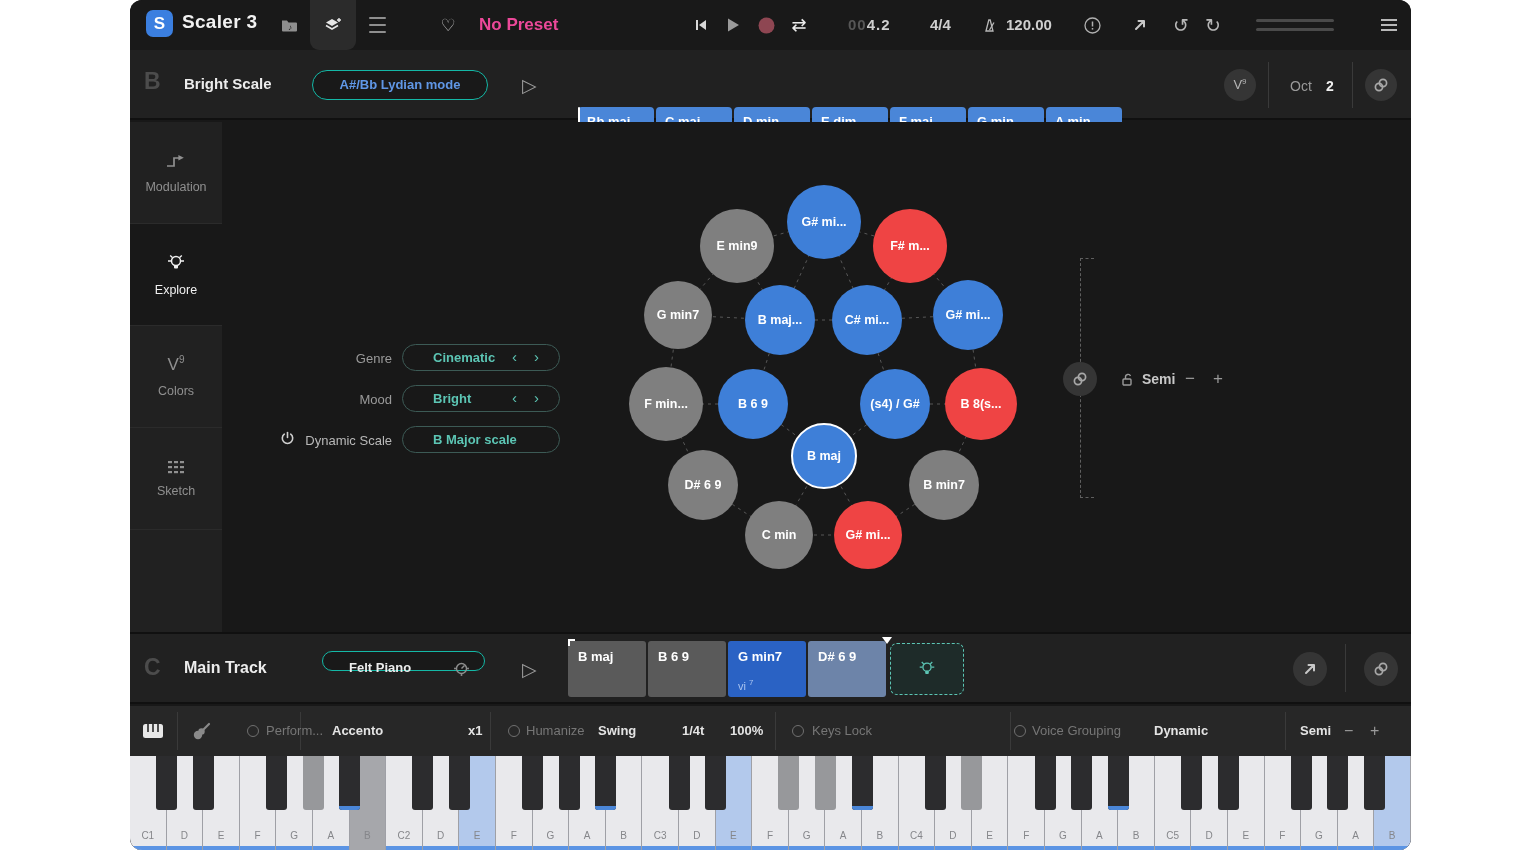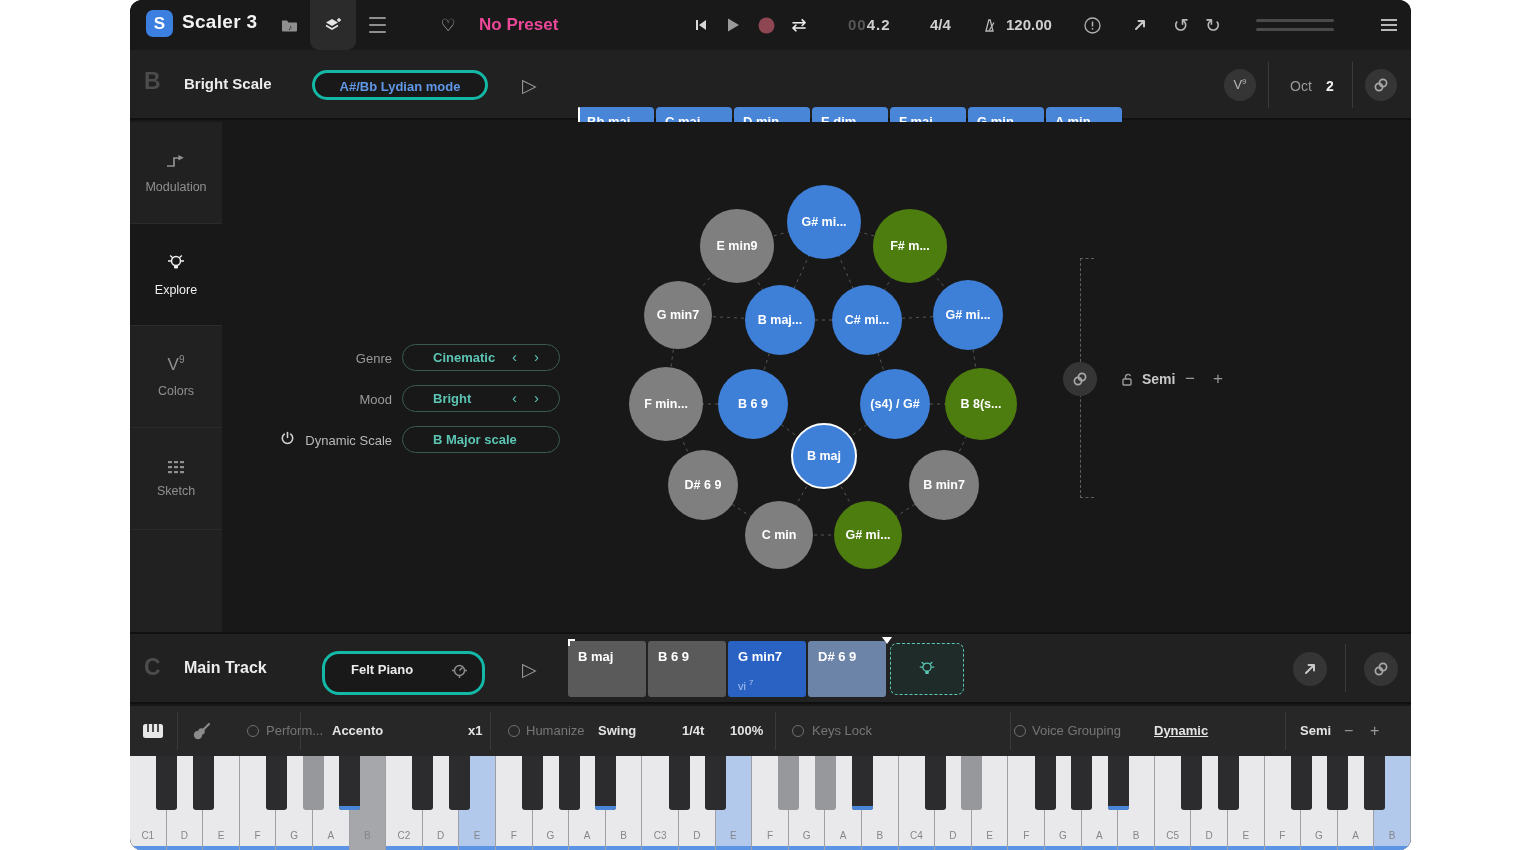--- a/index.html
+++ b/index.html
@@ -18,21 +18,21 @@
   .pos .dim{ color:#565656; }
   .tsig { position:absolute; left:800px; top:0; line-height:50px; font-size:15px; font-weight:600; color:#cfcfcf;}
   .tempo { position:absolute; left:876px; top:0; line-height:50px; font-size:15px; font-weight:600; color:#cfcfcf;}
   .uchar { font-size:19px; color:#b8b8b8; }
   .slider-lines span{display:block;width:78px;height:3px;background:#4a4a4a;border-radius:2px;margin:3px 0;}
 
   
   .scale-row { position:absolute; left:0; top:50px; width:100%; height:70px; background:#212121; border-bottom:2px solid #101010; }
   .keyletter { position:absolute; left:14px; top:18px; color:#4c4c4c; font-size:23px; font-weight:bold; }
   .row-label { position:absolute; left:54px; top:25px; color:#ececec; font-size:15px; font-weight:600; }
-  .pill { position:absolute; background:#191919; border:3px solid #14b8a6; border-radius:16px; color:#6097e6; font-size:13px; font-weight:600; }
+  .pill { position:absolute; background:#191919; border:1px solid #14b8a6; border-radius:16px; color:#6097e6; font-size:13px; font-weight:600; }
   .scale-pill { left:182px; top:20px; width:176px; height:30px; line-height:28px; text-align:center; }
   .play-outline { position:absolute; color:#9a9a9a; font-size:19px; }
   .chord-row { position:absolute; left:448px; top:57px; display:flex; gap:2px; }
   .chord-box { position:relative; width:76px; height:52px; background:#4a86d8; border-radius:4px; }
   .chord-box .cname { position:absolute; left:9px; top:7px; color:#fff; font-size:13px; font-weight:600; }
   .chord-box .cnum { position:absolute; left:9px; bottom:6px; color:#bad2f4; font-size:11px; }
   .chord-box.first::before{content:"";position:absolute;left:0;top:0;width:2px;height:100%;background:#fff;border-radius:2px;}
   .btn-circle { position:absolute; width:32px; height:32px; border-radius:50%; background:#353535; display:flex; align-items:center; justify-content:center; color:#b5b5b5; }
   .vdiv { position:absolute; width:1px; background:#3a3a3a; }
   .oct-label{ position:absolute; color:#9a9a9a; font-size:14px;}
@@ -47,31 +47,31 @@
   .side-item.active { background:#181818; color:#f0f0f0; }
 
   .glabel { position:absolute; width:120px; text-align:right; color:#9a9a9a; font-size:13px; }
   .tealpill { position:absolute; width:158px; height:27px; border:1px solid #3c5a55; border-radius:14px; background:transparent; }
   .tealpill .tval { position:absolute; left:30px; top:0; line-height:25px; color:#5cc5b4; font-size:13px; font-weight:600; }
   .tealpill .chev { position:absolute; top:0; line-height:24px; color:#5cc5b4; font-size:15px; }
 
   .wheel-layer { position:absolute; left:0; top:0; width:1281px; height:850px; pointer-events:none; }
   .wnode { position:absolute; border-radius:50%; display:flex; align-items:center; justify-content:center; color:#fff; font-size:12.5px; font-weight:600; pointer-events:auto; }
   .wnode.blue { background:#3e7fd8; }
-  .wnode.slate { background:#4d7c0f; }
+  .wnode.slate { background:#ef4444; }
   .wnode.gray { background:#7f7f7f; }
   .wnode.sel { border:2px solid #fff; }
 
   .bracket { position:absolute; left:950px; top:258px; width:14px; height:240px; border-left:1px dashed #5f5f5f; border-top:1px dashed #5f5f5f; border-bottom:1px dashed #5f5f5f; }
   .semi-label { position:absolute; color:#c8c8c8; font-size:14px; font-weight:600; }
   .mp { position:absolute; color:#9a9a9a; font-size:17px; }
 
   
   .track-row { position:absolute; left:0; top:632px; width:100%; height:72px; background:#212121; border-top:2px solid #101010; border-bottom:2px solid #101010;}
-  .inst-pill { left:192px; top:17px; width:163px; height:44px; border-radius:17px; }
+  .inst-pill { left:192px; top:17px; width:163px; height:20px; border-radius:17px; }
   .inst-pill .iname { position:absolute; left:26px; top:0; line-height:32px; color:#ececec; font-size:13px; font-weight:600; }
   .slots { position:absolute; left:438px; top:7px; display:flex; gap:2px; }
   .slot { position:relative; width:78px; height:56px; border-radius:3px; background:#5a5a5a; }
   .slot.blue { background:#2a62c4; }
   .slot.slate { background:#6d84a9; }
   .slot .sname { position:absolute; left:10px; top:8px; color:#fff; font-size:13px; font-weight:600; }
   .slot .ssub { position:absolute; left:10px; bottom:5px; color:#a9c4f0; font-size:11px; }
   .slot .ssub sup { font-size:8px; }
   .corner-mark{position:absolute;left:438px;top:5px;width:7px;height:7px;border-left:2px solid #fff;border-top:2px solid #fff;}
   .tri-mark{position:absolute;left:752px;top:3px;width:0;height:0;border-left:5px solid transparent;border-right:5px solid transparent;border-top:7px solid #fff;}
@@ -461,21 +461,21 @@
     <span class="bb-txt bb-val" style="left:552px;">1/4t</span>
     <span class="bb-txt bb-val" style="left:600px;">100%</span>
 
     <div class="bb-div" style="left:645px;"></div>
     <div class="radio" style="left:662px;"></div>
     <span class="bb-txt bb-dim" style="left:682px;">Keys Lock</span>
 
     <div class="bb-div" style="left:880px;"></div>
     <div class="radio" style="left:884px;"></div>
     <span class="bb-txt bb-dim" style="left:902px;">Voice Grouping</span>
-    <span class="bb-txt bb-val" style="left:1024px;text-decoration:underline;">Dynamic</span>
+    <span class="bb-txt bb-val" style="left:1024px;">Dynamic</span>
 
     <div class="bb-div" style="left:1155px;"></div>
     <span class="bb-txt bb-val" style="left:1170px;">Semi</span>
     <span class="bb-txt" style="left:1214px;color:#9a9a9a;font-size:16px;">−</span>
     <span class="bb-txt" style="left:1240px;color:#9a9a9a;font-size:16px;">+</span>
   </div>
 
   <div class="piano" id="piano">
       <div class="wkey" style="left: 0px; width: 36.6px;">
         <div class="kstrip"></div>

